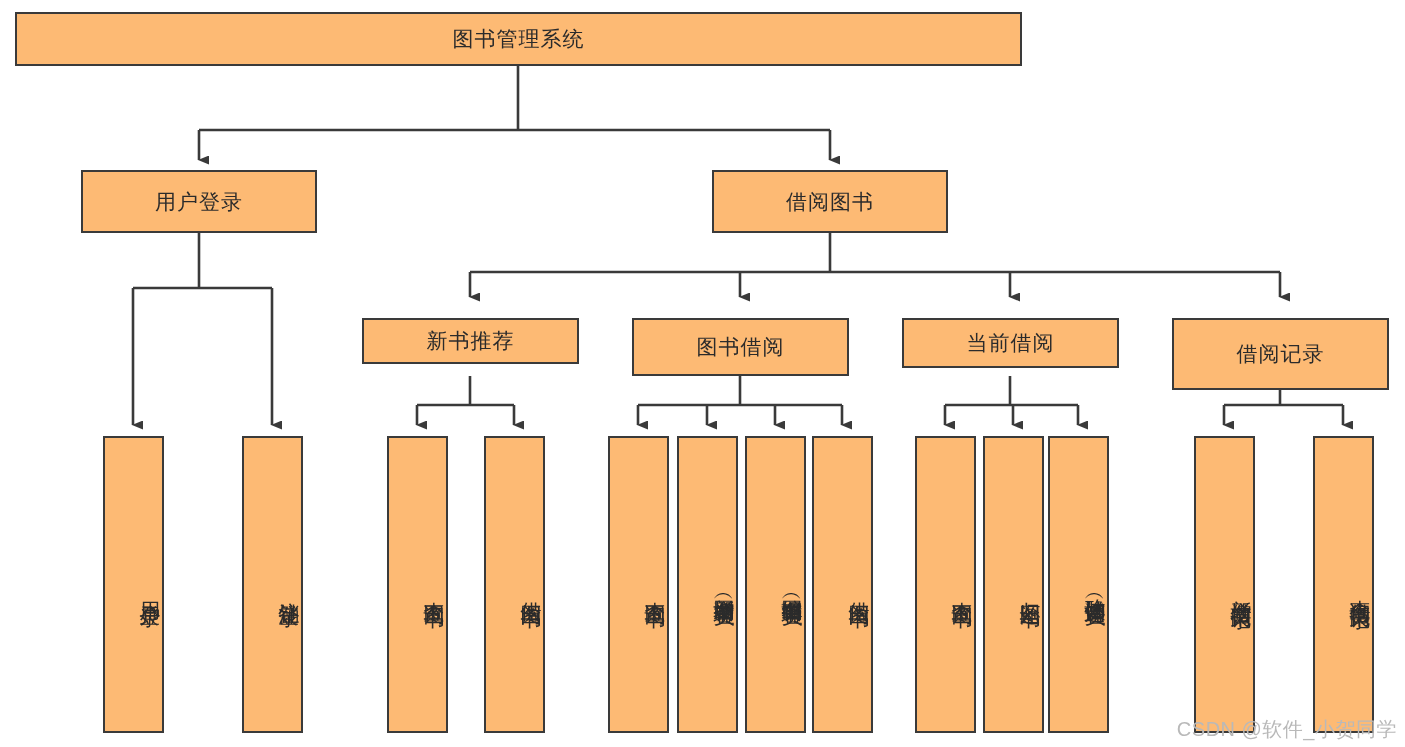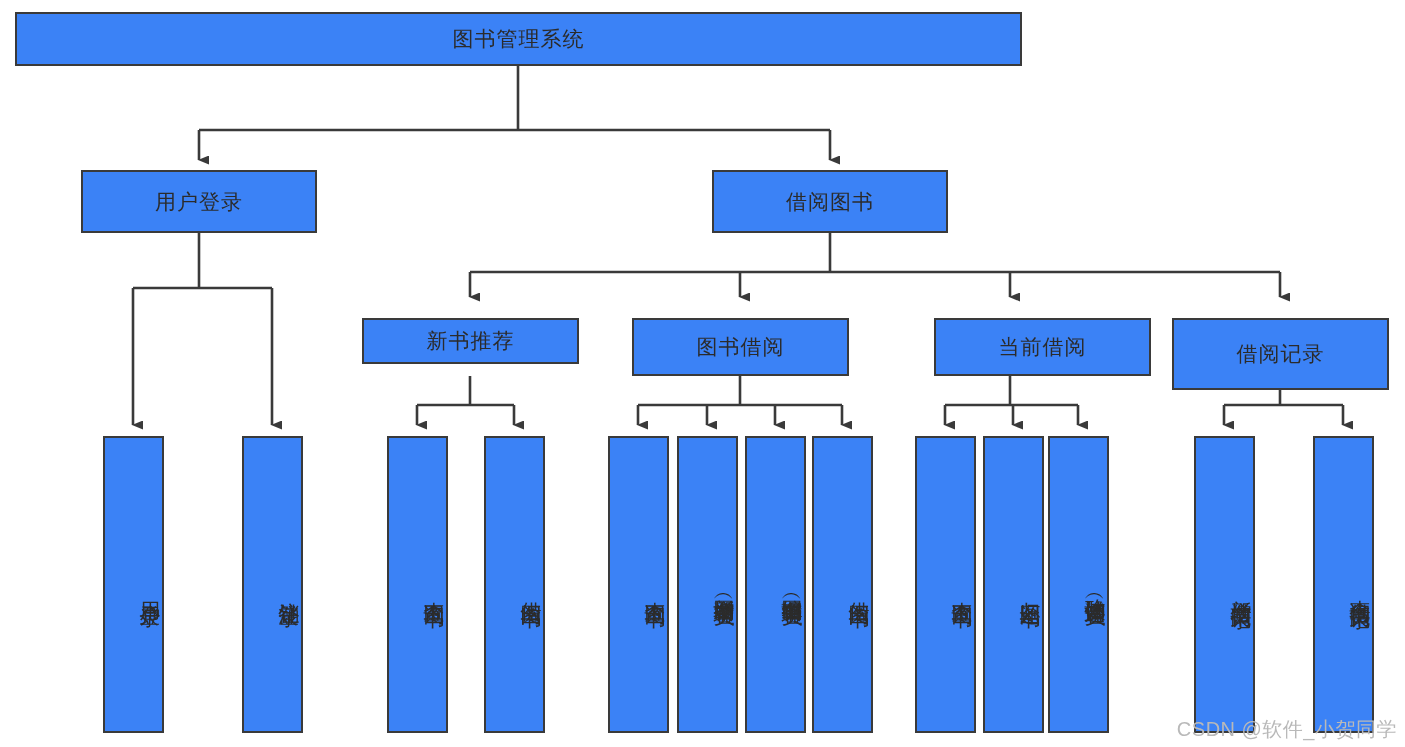--- a/index.html
+++ b/index.html
@@ -22,21 +22,21 @@
     position: absolute;
     left: 0;
     top: 0;
     width: 1405px;
     height: 747px;
     pointer-events: none;
   }
   .node {
     position: absolute;
     box-sizing: border-box;
-    background: #3b82f6;
+    background: #fdba74;
     border: 2px solid #3a3a3a;
     display: flex;
     align-items: center;
     justify-content: center;
     color: #2b2b2b;
     overflow: hidden;
   }
   .node-h {
     font-size: 21px;
     letter-spacing: 1px;
@@ -138,21 +138,21 @@
   </div>
 
   <div class="node node-h" style="left:362px; top:318px; width:217px; height:46px;">
     <span>新书推荐</span>
   </div>
 
   <div class="node node-h" style="left:632px; top:318px; width:217px; height:58px;">
     <span>图书借阅</span>
   </div>
 
-  <div class="node node-h" style="left:902px; top:318px; width:217px; height:58px;margin-left:32px;">
+  <div class="node node-h" style="left:902px; top:318px; width:217px; height:50px;">
     <span>当前借阅</span>
   </div>
 
   <div class="node node-h" style="left:1172px; top:318px; width:217px; height:72px;">
     <span>借阅记录</span>
   </div>
 
   <div class="node node-v" style="left:103px; top:436px; width:61px; height:297px;">
     <span>用户登录</span>
   </div>

